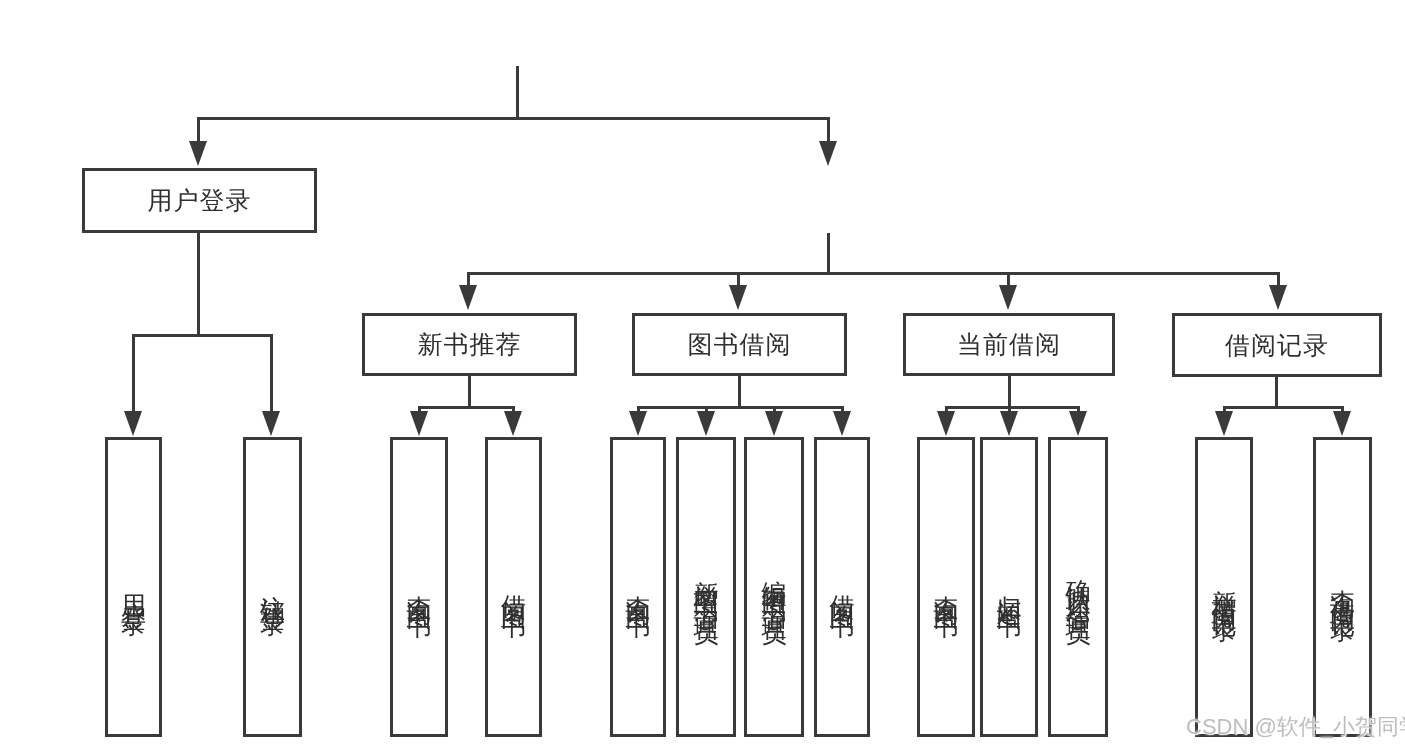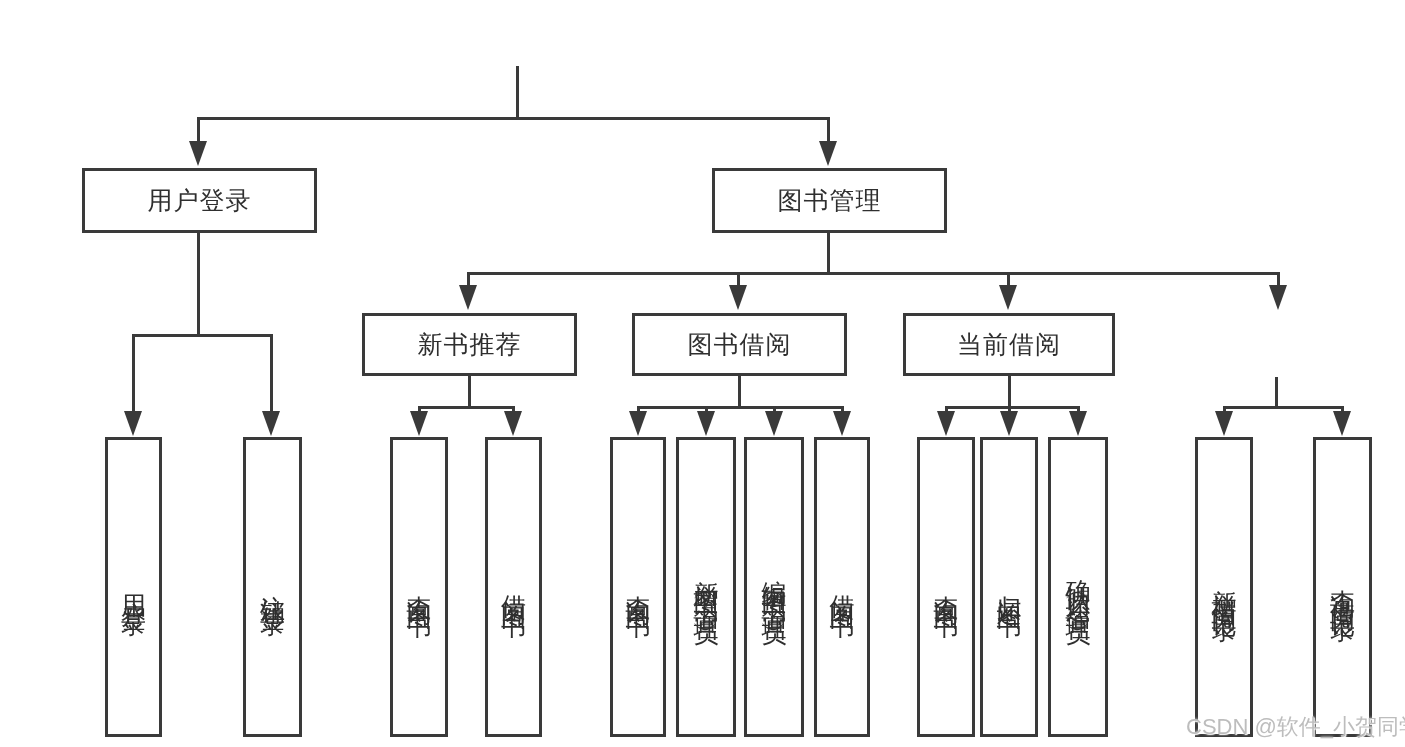--- a/index.html
+++ b/index.html
@@ -116,32 +116,32 @@
   <div class="line" style="left:1223px; top:406px; width:120px; height:3px;"></div>
   <div class="line" style="left:1223px; top:406px; width:3px;  height:8px;"></div>
   <div class="tri" style="left:1215px; top:411px;"></div>
   <div class="line" style="left:1341px; top:406px; width:3px;  height:8px;"></div>
   <div class="tri" style="left:1333px; top:411px;"></div>
 
 
   <div class="box h-box" style="left:82px; top:168px; width:235px; height:65px;">
     <span>用户登录</span>
   </div>
-  <div class="box h-box" style="left:712px; top:168px; width:235px; height:65px;">
-    <span>图书管理</span>
-  </div>
 
   <div class="box h-box" style="left:362px; top:313px; width:215px; height:63px;">
     <span>新书推荐</span>
   </div>
   <div class="box h-box" style="left:632px; top:313px; width:215px; height:63px;">
     <span>图书借阅</span>
   </div>
   <div class="box h-box" style="left:903px; top:313px; width:212px; height:63px;">
     <span>当前借阅</span>
+  </div>
+  <div class="box h-box" style="left:1172px; top:313px; width:210px; height:64px;">
+    <span>借阅记录</span>
   </div>
 
   <div class="box v-box" style="left:105px; top:437px; width:57px; height:300px;">
     <span>用户登录</span>
   </div>
   <div class="box v-box" style="left:243px; top:437px; width:59px; height:300px;">
     <span>注销登录</span>
   </div>
 
   <div class="box v-box" style="left:390px; top:437px; width:58px; height:300px;">

